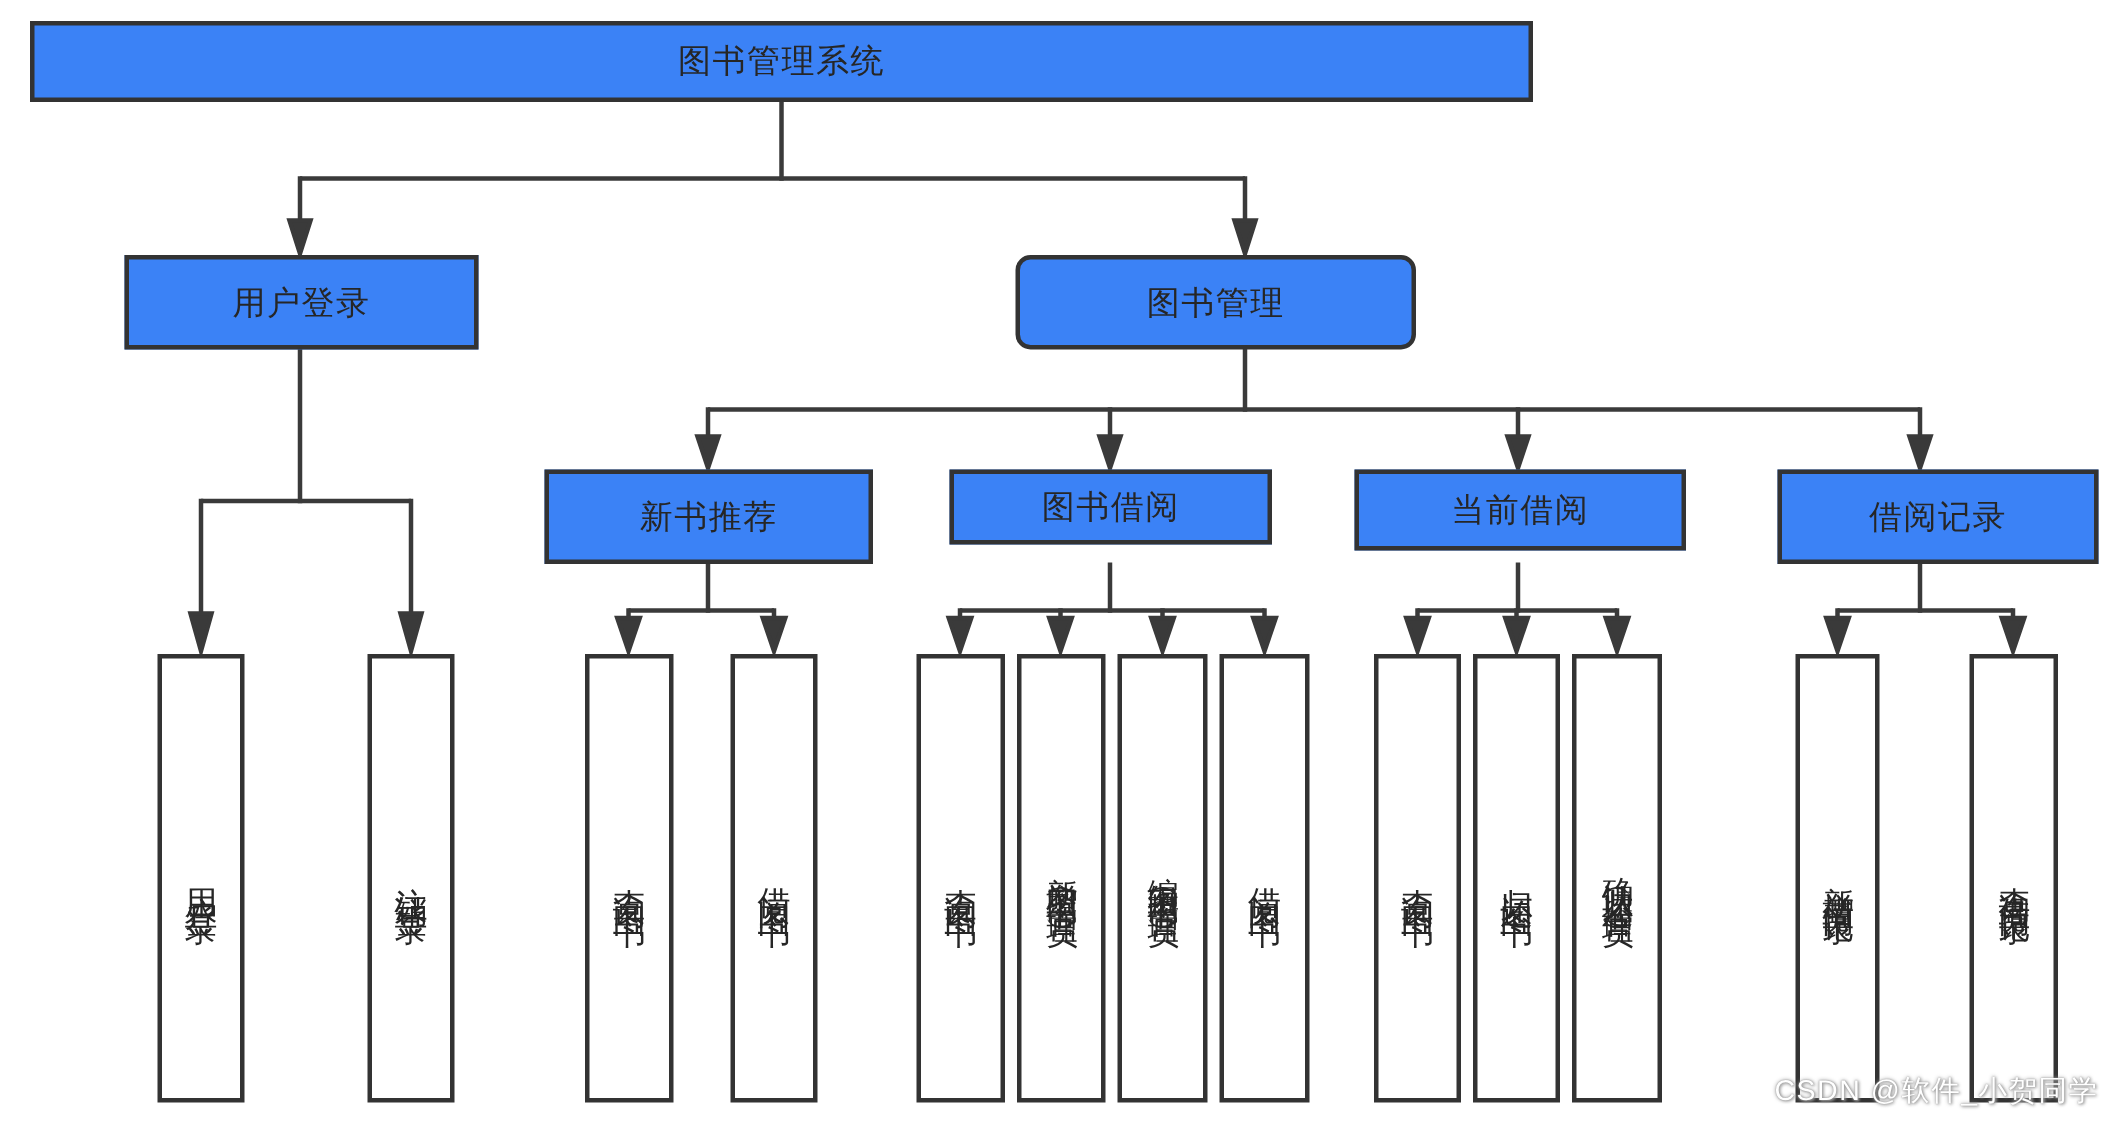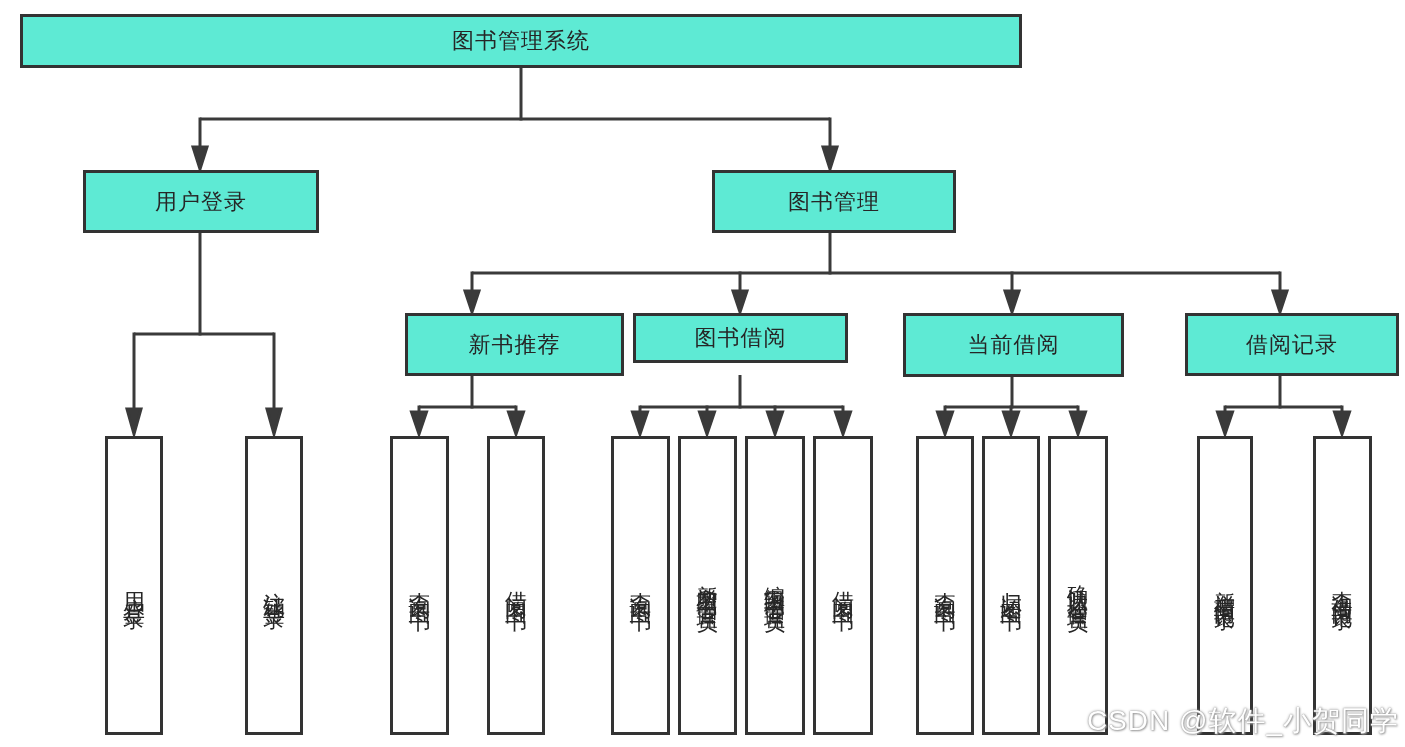--- a/index.html
+++ b/index.html
@@ -15,21 +15,21 @@
   svg.connectors {
     position: absolute;
     left: 0; top: 0;
     width: 1405px; height: 747px;
     pointer-events: none;
   }
   .hbox {
     position: absolute;
     box-sizing: border-box;
     border: 3px solid #333333;
-    background: #5eead4;
+    background: #3b82f6;
     display: flex;
     align-items: center;
     justify-content: center;
     font-size: 22px;
     letter-spacing: 1px;
     color: #262626;
   }
   .vbox {
     position: absolute;
     box-sizing: border-box;
@@ -48,21 +48,21 @@
     font-size: 22px;
     line-height: 1;
     letter-spacing: 6px;
     white-space: nowrap;
   }
   .vtext.tight { letter-spacing: 4px; font-size: 21px; }
   .watermark {
     position: absolute;
     right: 6px;
     bottom: 7px;
-    font-size: 28px;
+    font-size: 19px;
     letter-spacing: 1px;
     color: #ffffff;
     text-shadow: 0 0 3px #9a9a9a, 0 0 1px #8a8a8a, 1px 1px 2px #aaaaaa;
     z-index: 5;
   }
 </style>
 </head>
 <body>
 
 <div class="stage">
@@ -143,31 +143,31 @@
     </g>
   </svg>
 
   <div class="hbox" style="left:20px; top:14px; width:1002px; height:54px;">
     <span>图书管理系统</span>
   </div>
 
   <div class="hbox" style="left:83px; top:170px; width:236px; height:63px;">
     <span>用户登录</span>
   </div>
-  <div class="hbox" style="left:712px; top:170px; width:244px; height:63px;">
+  <div class="hbox" style="left:677px; top:170px; width:267px; height:63px;border-radius:10px;">
     <span>图书管理</span>
   </div>
 
-  <div class="hbox" style="left:363px; top:313px; width:219px; height:63px;margin-left:42px;">
+  <div class="hbox" style="left:363px; top:313px; width:219px; height:63px;">
     <span>新书推荐</span>
   </div>
   <div class="hbox" style="left:633px; top:313px; width:215px; height:50px;">
     <span>图书借阅</span>
   </div>
-  <div class="hbox" style="left:903px; top:313px; width:221px; height:64px;">
+  <div class="hbox" style="left:903px; top:313px; width:221px; height:54px;">
     <span>当前借阅</span>
   </div>
   <div class="hbox" style="left:1173px; top:313px; width:214px; height:63px;margin-left:12px;">
     <span>借阅记录</span>
   </div>
 
   <div class="vbox" style="left:105px; width:58px;">
     <span class="vtext">用户登录</span>
   </div>
   <div class="vbox" style="left:245px; width:58px;">

